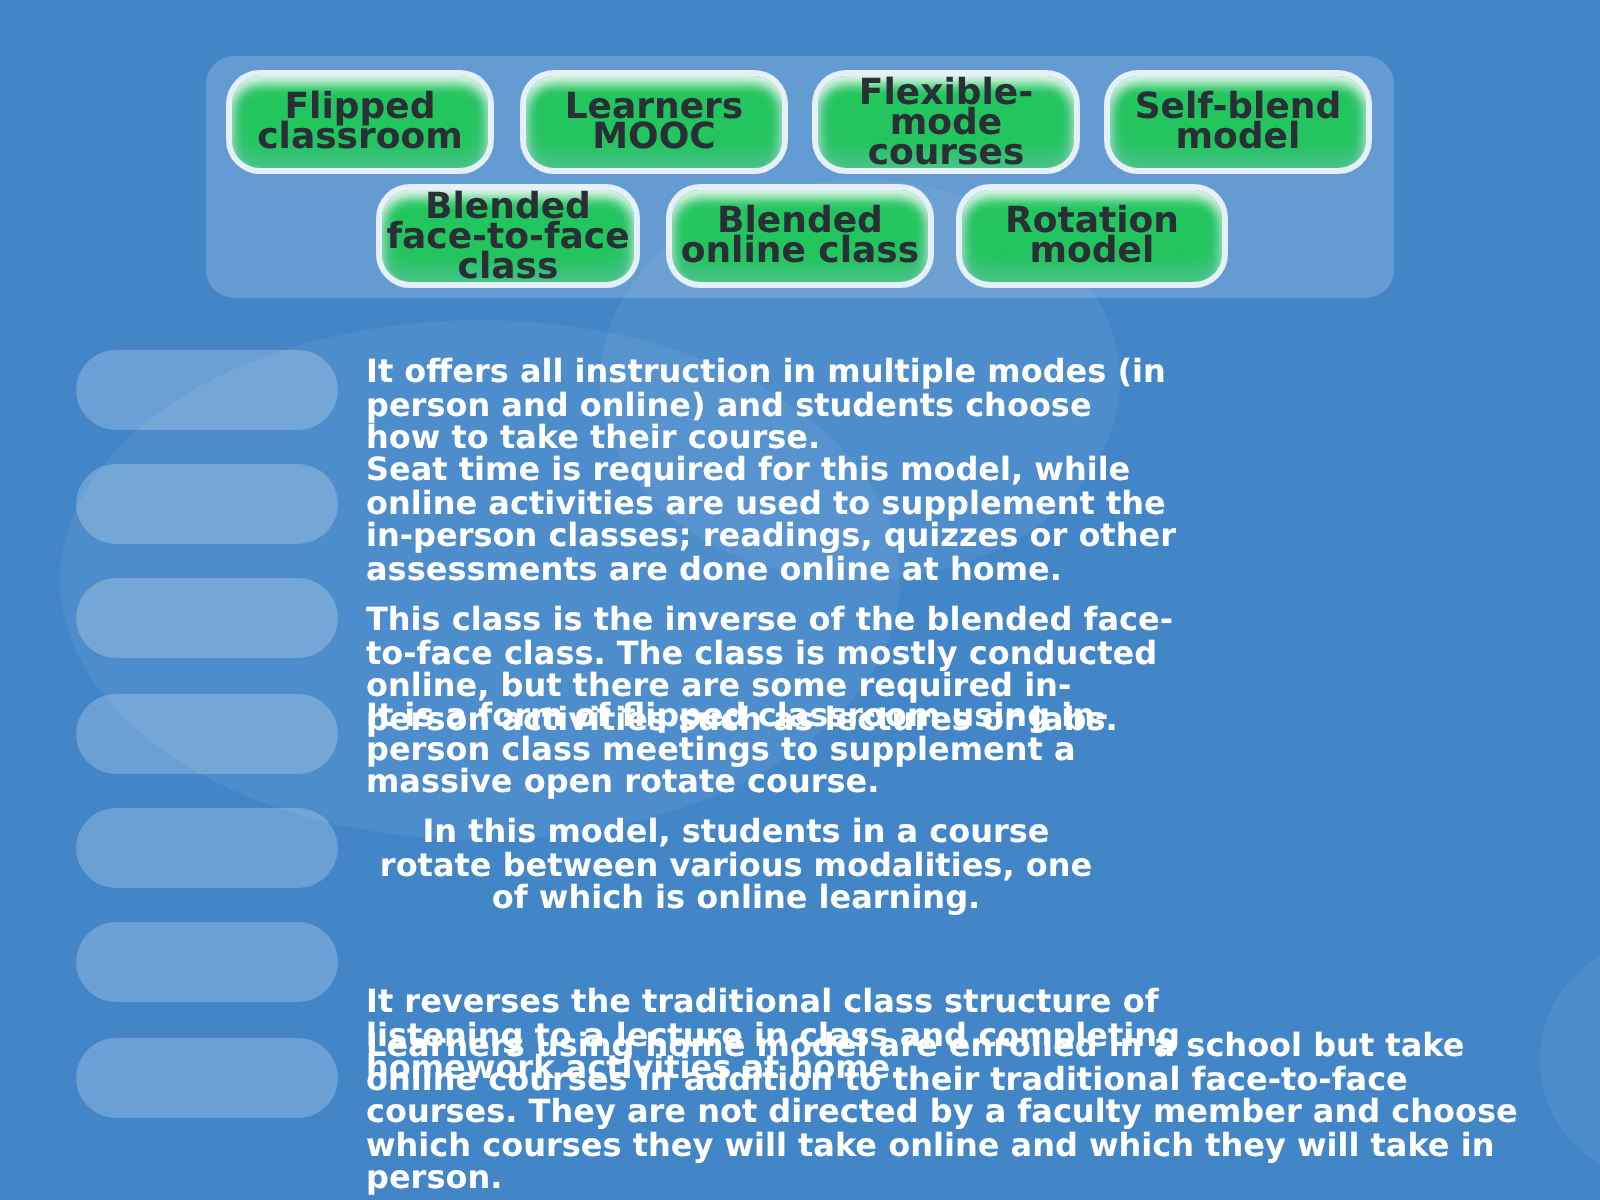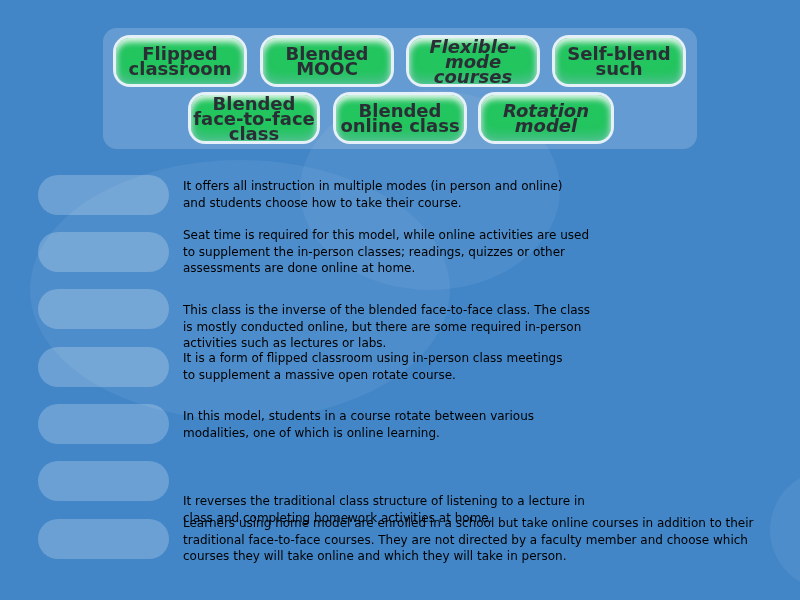--- a/index.html
+++ b/index.html
@@ -21,56 +21,56 @@
     display:flex; align-items:center; justify-content:center; text-align:center;
     font-weight:bold; font-size:18px; line-height:15px; color:#2a2f36;
     cursor:grab;
   }
   .slot {
     position:absolute; left:38px; width:131px; height:40px;
     background:rgba(255,255,255,0.22); border-radius:20px;
   }
   .desc {
     position:absolute; left:183px; width:600px;
-    font-weight:normal; font-size:12px; line-height:16.5px; color:#000000;
+    font-weight:bold; font-size:16px; line-height:16.5px; color:#ffffff;
   }
 </style>
 </head>
 <body>
 
 <div class="bg-cloud" style="left:30px;top:160px;width:420px;height:260px;"></div>
 <div class="bg-cloud" style="left:300px;top:90px;width:260px;height:200px;"></div>
 <div class="bg-cloud" style="left:770px;top:470px;width:120px;height:120px;"></div>
 
 <div class="tray"></div>
 
 <div class="chip" style="left:116px;top:38px;width:128px;white-space:pre-line;">Flipped
 classroom</div>
-<div class="chip" style="left:263px;top:38px;width:128px;">Blended MOOC</div>
-<div class="chip" style="left:409px;top:38px;width:128px;white-space:pre-line;font-style:italic;">Flexible-mode
+<div class="chip" style="left:263px;top:38px;width:128px;">Learners MOOC</div>
+<div class="chip" style="left:409px;top:38px;width:128px;white-space:pre-line;">Flexible-mode
 courses</div>
-<div class="chip" style="left:555px;top:38px;width:128px;">Self-blend such</div>
+<div class="chip" style="left:555px;top:38px;width:128px;">Self-blend model</div>
 <div class="chip" style="left:191px;top:95px;width:126px;white-space:pre-line;">Blended
 face-to-face class</div>
 <div class="chip" style="left:336px;top:95px;width:128px;white-space:pre-line;">Blended
 online class</div>
-<div class="chip" style="left:481px;top:95px;width:130px;font-style:italic;">Rotation model</div>
+<div class="chip" style="left:481px;top:95px;width:130px;">Rotation model</div>
 
 <div class="slot" style="top:175px;"></div>
 <div class="desc" style="top:178px;width:400px;">It offers all instruction in multiple modes (in person and online) and students choose how to take their course.</div>
 
 <div class="slot" style="top:232px;"></div>
 <div class="desc" style="top:227px;width:410px;">Seat time is required for this model, while online activities are used to supplement the in-person classes; readings, quizzes or other assessments are done online at home.</div>
 
 <div class="slot" style="top:289px;"></div>
 <div class="desc" style="top:302px;width:410px;">This class is the inverse of the blended face-to-face class. The class is mostly conducted online, but there are some required in-person activities such as lectures or labs.</div>
 
 <div class="slot" style="top:347px;"></div>
 <div class="desc" style="top:350px;width:390px;">It is a form of flipped classroom using in-person class meetings to supplement a massive open rotate course.</div>
 
 <div class="slot" style="top:404px;"></div>
-<div class="desc" style="top:408px;width:370px;">In this model, students in a course rotate between various modalities, one of which is online learning.</div>
+<div class="desc" style="top:408px;width:370px;text-align:center;">In this model, students in a course rotate between various modalities, one of which is online learning.</div>
 
 <div class="slot" style="top:461px;"></div>
 <div class="desc" style="top:465px;width:430px;margin-top:28px;">It reverses the traditional class structure of listening to a lecture in class and completing homework activities at home.</div>
 
 <div class="slot" style="top:519px;"></div>
 <div class="desc" style="top:515px;width:600px;">Learners using home model are enrolled in a school but take online courses in addition to their traditional face-to-face courses. They are not directed by a faculty member and choose which courses they will take online and which they will take in person.</div>
 
 </body></html>

